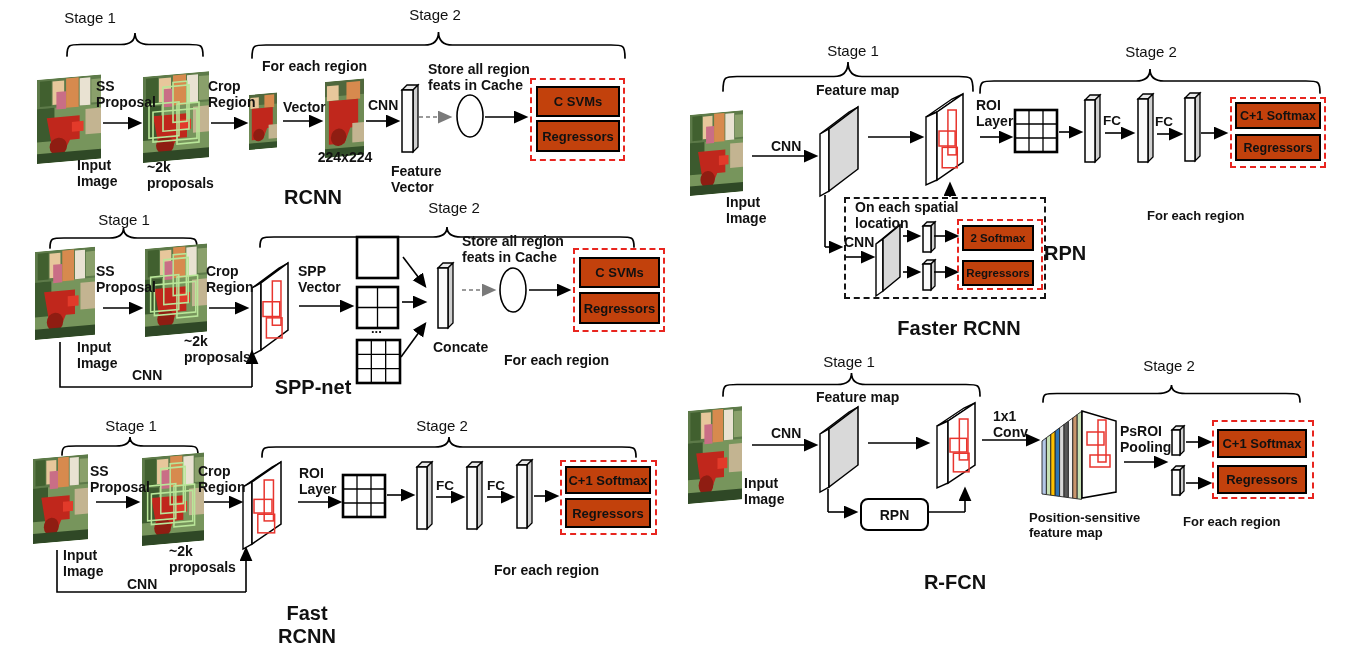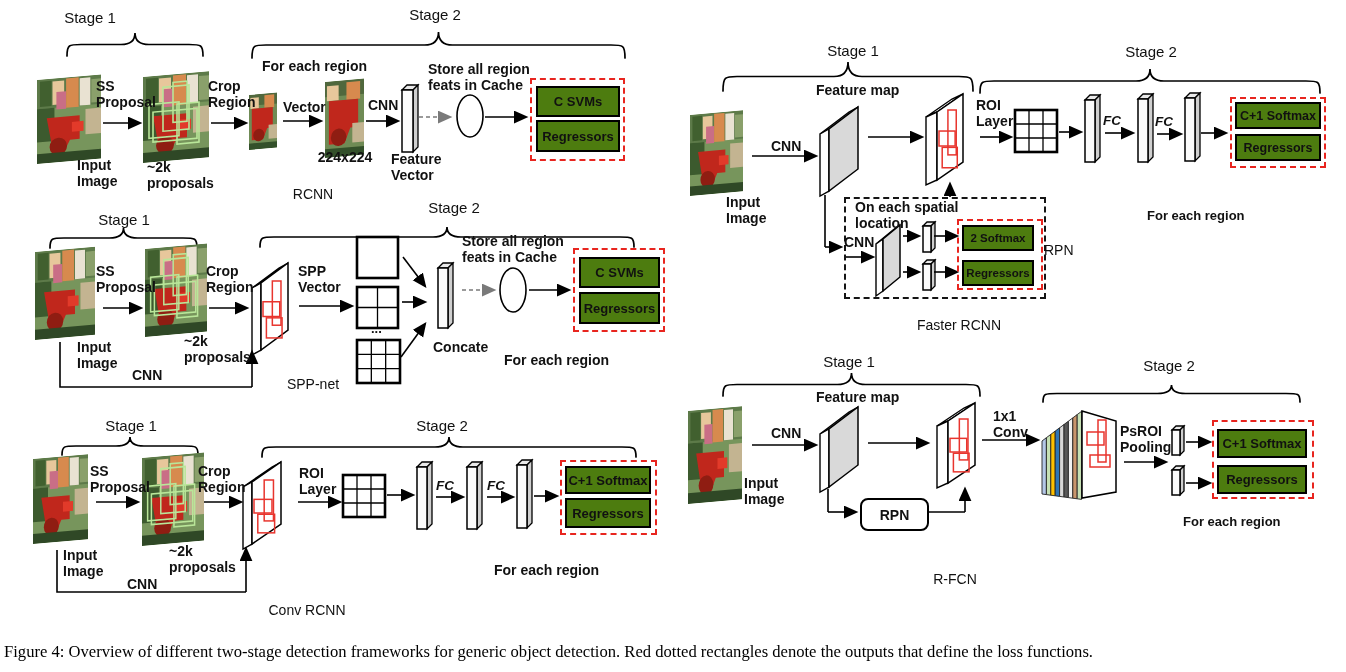--- a/index.html
+++ b/index.html
@@ -2,25 +2,25 @@
 <html><head>
 <meta charset="utf-8">
 <style>
   html,body{margin:0;padding:0;background:#fff;}
   #stage{position:relative;width:1346px;height:672px;background:#ffffff;overflow:hidden;
          font-family:"Liberation Sans",sans-serif;color:#111;}
   #gfx{position:absolute;left:0;top:0;z-index:0;}
   .lbl,.sm,.fc,.stage-lbl,.ttl,.obox,.rbox,.kbox,.rpnbox,.cap{position:absolute;z-index:2;}
   .lbl{font-size:14px;line-height:1.13;font-weight:600;white-space:pre-line;}
   .sm{font-size:13px;line-height:1.15;font-weight:600;}
-  .fc{font-size:13.5px;font-weight:600;font-style:italic;}
+  .fc{font-size:13.5px;font-weight:600;}
   .stage-lbl{font-size:15px;font-weight:400;}
-  .ttl{font-size:14px;font-weight:400;}
+  .ttl{font-size:20px;font-weight:700;}
   .c{text-align:center;}
-  .obox{border:2.2px solid #000;background:#4d7c0f;display:flex;align-items:center;
+  .obox{border:2.2px solid #000;background:#c2410c;display:flex;align-items:center;
         justify-content:center;font-weight:700;font-size:13px;white-space:nowrap;z-index:2;}
   .obox.s{font-size:12.5px;}
   .obox.xs{font-size:11.5px;}
   .rbox{border:2.4px dashed #e8251f;background:transparent;z-index:1;}
   .kbox{border:2px dashed #151515;background:transparent;z-index:1;}
   .rpnbox{border:2px solid #000;border-radius:8px;background:#fff;display:flex;
           align-items:center;justify-content:center;font-size:14px;font-weight:600;}
   .cap{font-family:"Liberation Serif",serif;font-size:16.6px;color:#000;white-space:nowrap;}
 </style>
 </head>
@@ -286,21 +286,21 @@
   <div class="stage-lbl c" style="left:62px;top:9px;width:56px">Stage 1</div>
   <div class="stage-lbl c" style="left:406px;top:6px;width:58px">Stage 2</div>
   <div class="lbl" style="left:262px;top:59px;width:120px">For each region</div>
   <div class="lbl" style="left:96px;top:79px;width:74px">SS Proposal</div>
   <div class="lbl" style="left:77px;top:158px;width:52px">Input Image</div>
   <div class="lbl" style="left:147px;top:160px;width:72px">~2k proposals</div>
   <div class="lbl" style="left:208px;top:79px;width:52px">Crop Region</div>
   <div class="lbl" style="left:283px;top:100px;width:50px">Vector</div>
   <div class="lbl c" style="left:314px;top:150px;width:62px">224x224</div>
   <div class="lbl" style="left:368px;top:98px;width:40px">CNN</div>
-  <div class="lbl" style="left:391px;top:152px;width:62px">Feature Vector</div>
+  <div class="lbl" style="left:391px;top:164px;width:62px">Feature Vector</div>
   <div class="lbl" style="left:428px;top:62px;width:114px">Store all region feats in Cache</div>
   <div class="rbox" style="left:530px;top:78px;width:91px;height:79px"></div>
   <div class="obox" style="left:536px;top:86px;width:80px;height:27px">C SVMs</div>
   <div class="obox" style="left:536px;top:120px;width:80px;height:28px">Regressors</div>
   <div class="ttl c" style="left:279px;top:186px;width:68px">RCNN</div>
 
   <div class="stage-lbl c" style="left:96px;top:211px;width:56px">Stage 1</div>
   <div class="stage-lbl c" style="left:425px;top:199px;width:58px">Stage 2</div>
   <div class="lbl" style="left:96px;top:264px;width:74px">SS Proposal</div>
   <div class="lbl" style="left:77px;top:340px;width:52px">Input Image</div>
@@ -324,21 +324,21 @@
   <div class="lbl" style="left:169px;top:544px;width:70px">~2k proposals</div>
   <div class="lbl" style="left:198px;top:464px;width:52px">Crop Region</div>
   <div class="lbl" style="left:299px;top:466px;width:48px">ROI Layer</div>
   <div class="fc" style="left:436px;top:478px;width:26px">FC</div>
   <div class="fc" style="left:487px;top:478px;width:26px">FC</div>
   <div class="lbl" style="left:494px;top:563px;width:118px">For  each region</div>
   <div class="lbl" style="left:127px;top:577px;width:40px">CNN</div>
   <div class="rbox" style="left:560px;top:460px;width:93px;height:71px"></div>
   <div class="obox" style="left:565px;top:466px;width:82px;height:24px">C+1 Softmax</div>
   <div class="obox" style="left:565px;top:498px;width:82px;height:26px">Regressors</div>
-  <div class="ttl c" style="left:259px;top:602px;width:96px">Conv RCNN</div>
+  <div class="ttl c" style="left:259px;top:602px;width:96px">Fast RCNN</div>
 
   <div class="stage-lbl c" style="left:825px;top:42px;width:56px">Stage 1</div>
   <div class="stage-lbl c" style="left:1122px;top:43px;width:58px">Stage 2</div>
   <div class="lbl" style="left:771px;top:139px;width:40px">CNN</div>
   <div class="lbl" style="left:726px;top:195px;width:54px">Input Image</div>
   <div class="lbl" style="left:816px;top:83px;width:92px">Feature map</div>
   <div class="lbl" style="left:976px;top:98px;width:48px">ROI Layer</div>
   <div class="fc" style="left:1103px;top:113px;width:26px">FC</div>
   <div class="fc" style="left:1155px;top:114px;width:26px">FC</div>
   <div class="sm" style="left:1147px;top:209px;width:104px">For each region</div>
@@ -355,20 +355,20 @@
   <div class="ttl c" style="left:896px;top:317px;width:126px">Faster RCNN</div>
 
   <div class="stage-lbl c" style="left:821px;top:353px;width:56px">Stage 1</div>
   <div class="stage-lbl c" style="left:1140px;top:357px;width:58px">Stage 2</div>
   <div class="lbl" style="left:771px;top:426px;width:40px">CNN</div>
   <div class="lbl" style="left:744px;top:476px;width:54px">Input Image</div>
   <div class="lbl" style="left:816px;top:390px;width:92px">Feature map</div>
   <div class="lbl" style="left:993px;top:409px;width:46px">1x1 Conv</div>
   <div class="rpnbox" style="left:860px;top:498px;width:65px;height:29px">RPN</div>
   <div class="lbl" style="left:1120px;top:424px;width:60px">PsROI Pooling</div>
+  <div class="sm" style="left:1029px;top:511px;width:126px">Position-sensitive feature map</div>
   <div class="sm" style="left:1183px;top:515px;width:104px">For each region</div>
   <div class="rbox" style="left:1212px;top:420px;width:98px;height:75px"></div>
   <div class="obox" style="left:1217px;top:429px;width:86px;height:25px">C+1 Softmax</div>
   <div class="obox" style="left:1217px;top:465px;width:86px;height:25px">Regressors</div>
   <div class="ttl c" style="left:915px;top:571px;width:80px">R-FCN</div>
 
-  <div class="cap" style="left:4px;top:642px;width:1340px">Figure 4: Overview of different two-stage detection frameworks for generic object detection. Red dotted rectangles denote the outputs that define the loss functions.</div>
 </div>
 
 </body></html>

